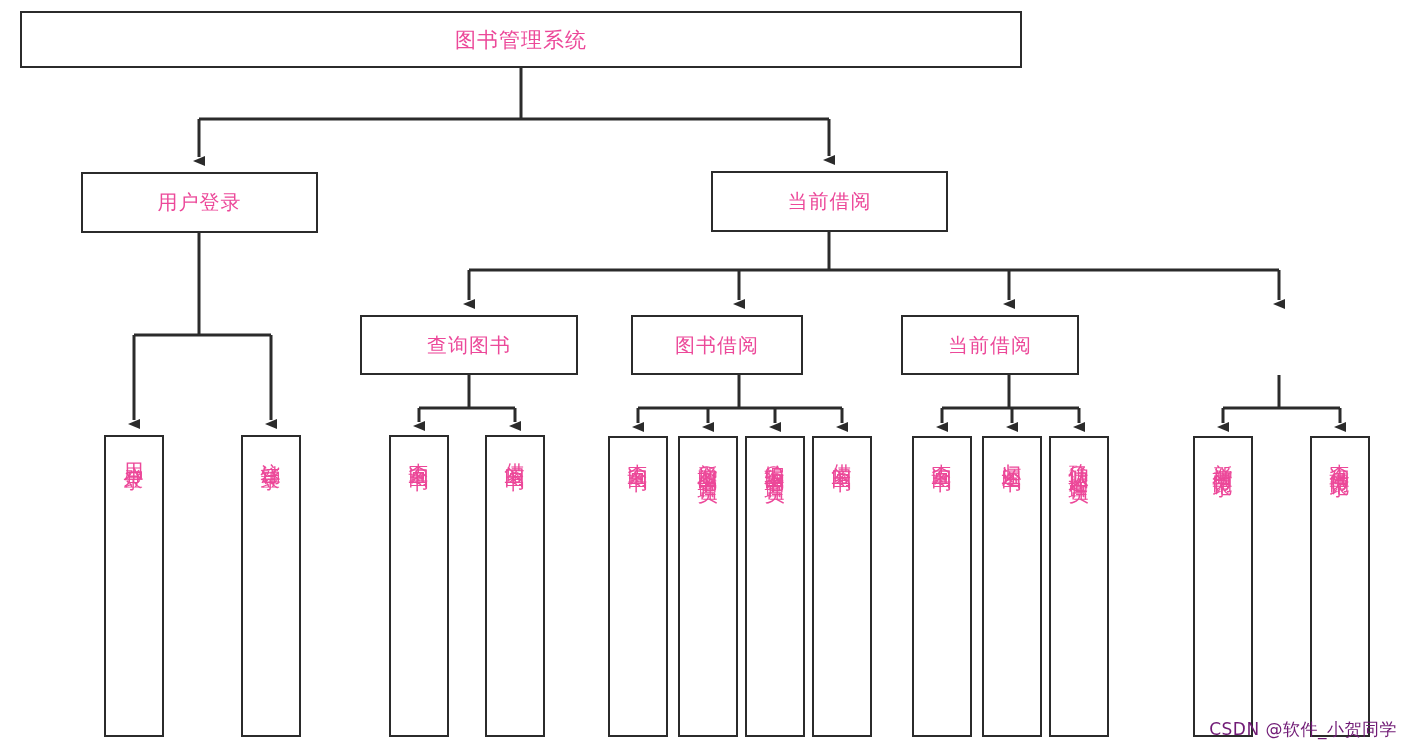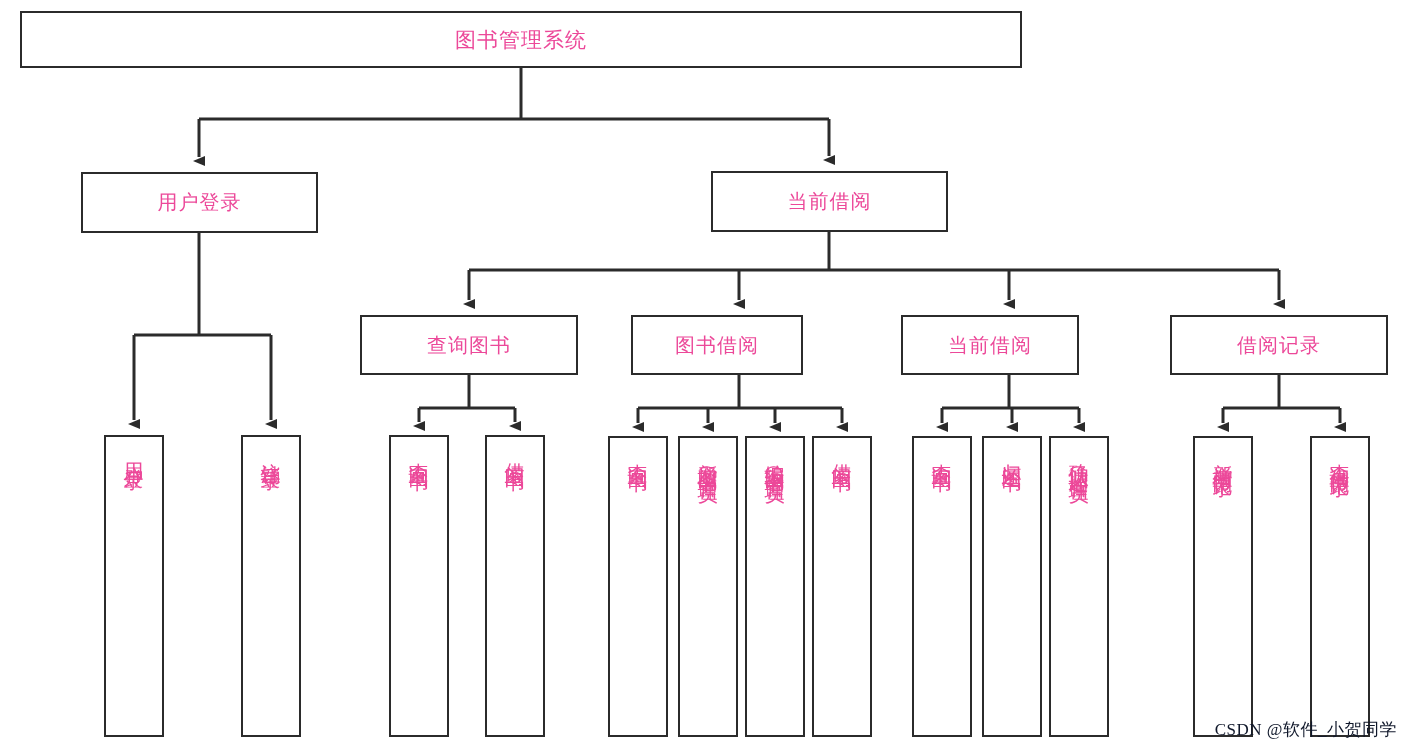--- a/index.html
+++ b/index.html
@@ -59,24 +59,23 @@
   }
   .hlabel {
     white-space: nowrap;
     letter-spacing: 1px;
   }
   #watermark {
     position: absolute;
     right: 8px;
     bottom: 6px;
     font-size: 17px;
-    color: #0f172a;
+    color: #701a75;
     letter-spacing: 0.5px;
     white-space: nowrap;
-    font-family: Liberation Serif, serif;
   }
 </style>
 </head>
 <body>
 
 <div id="canvas">
 
   <svg id="edge-layer" viewBox="0 0 1405 747" width="1405" height="747">
     <defs>
       <marker id="arrow" markerWidth="10" markerHeight="12" refX="1" refY="6" orient="auto" markerUnits="userSpaceOnUse">
@@ -140,23 +139,20 @@
 
   <div class="node lvl2" style="left:360px; top:315px; width:218px; height:60px;">
     <span class="hlabel">查询图书</span>
   </div>
   <div class="node lvl2" style="left:631px; top:315px; width:172px; height:60px;">
     <span class="hlabel">图书借阅</span>
   </div>
   <div class="node lvl2" style="left:901px; top:315px; width:178px; height:60px;">
     <span class="hlabel">当前借阅</span>
   </div>
-  <div class="node lvl2" style="left:1170px; top:315px; width:218px; height:60px;">
-    <span class="hlabel">借阅记录</span>
-  </div>
 
   <div class="node leaf" style="left:104px; top:435px; width:60px; height:302px;">
     <span class="vlabel">用户登录</span>
   </div>
   <div class="node leaf" style="left:241px; top:435px; width:60px; height:302px;">
     <span class="vlabel">注销登录</span>
   </div>
 
   <div class="node leaf" style="left:389px; top:435px; width:60px; height:302px;">
     <span class="vlabel">查询图书</span>

